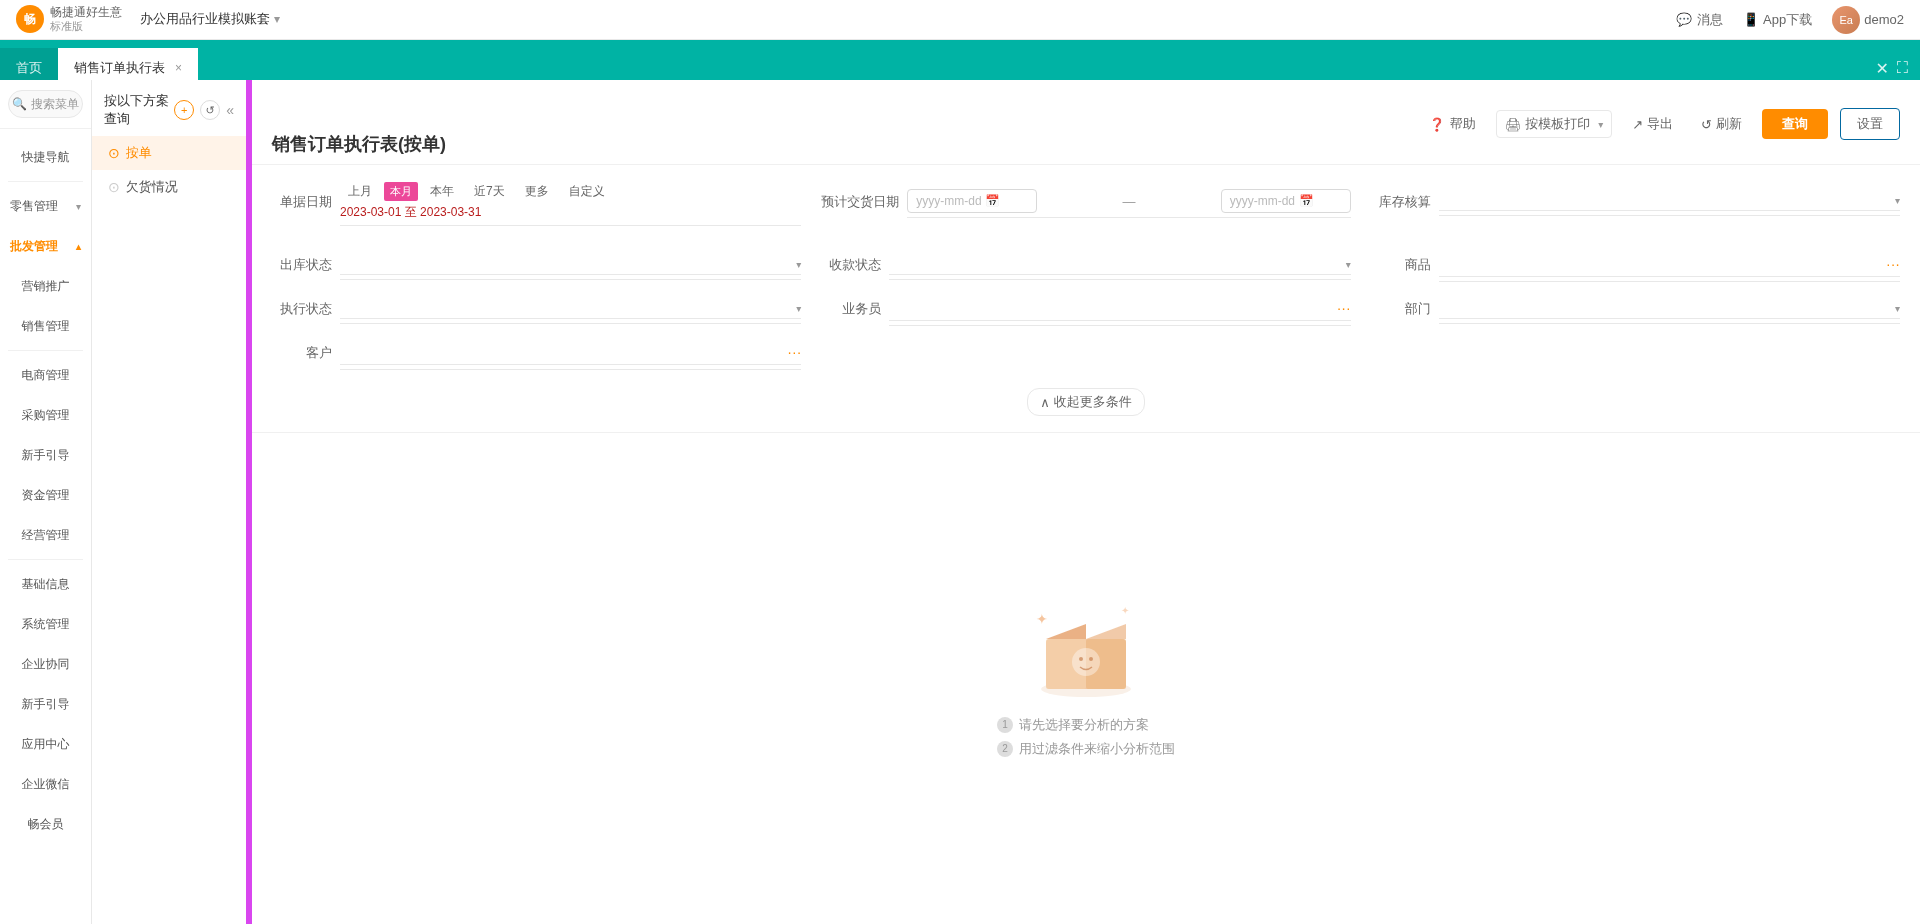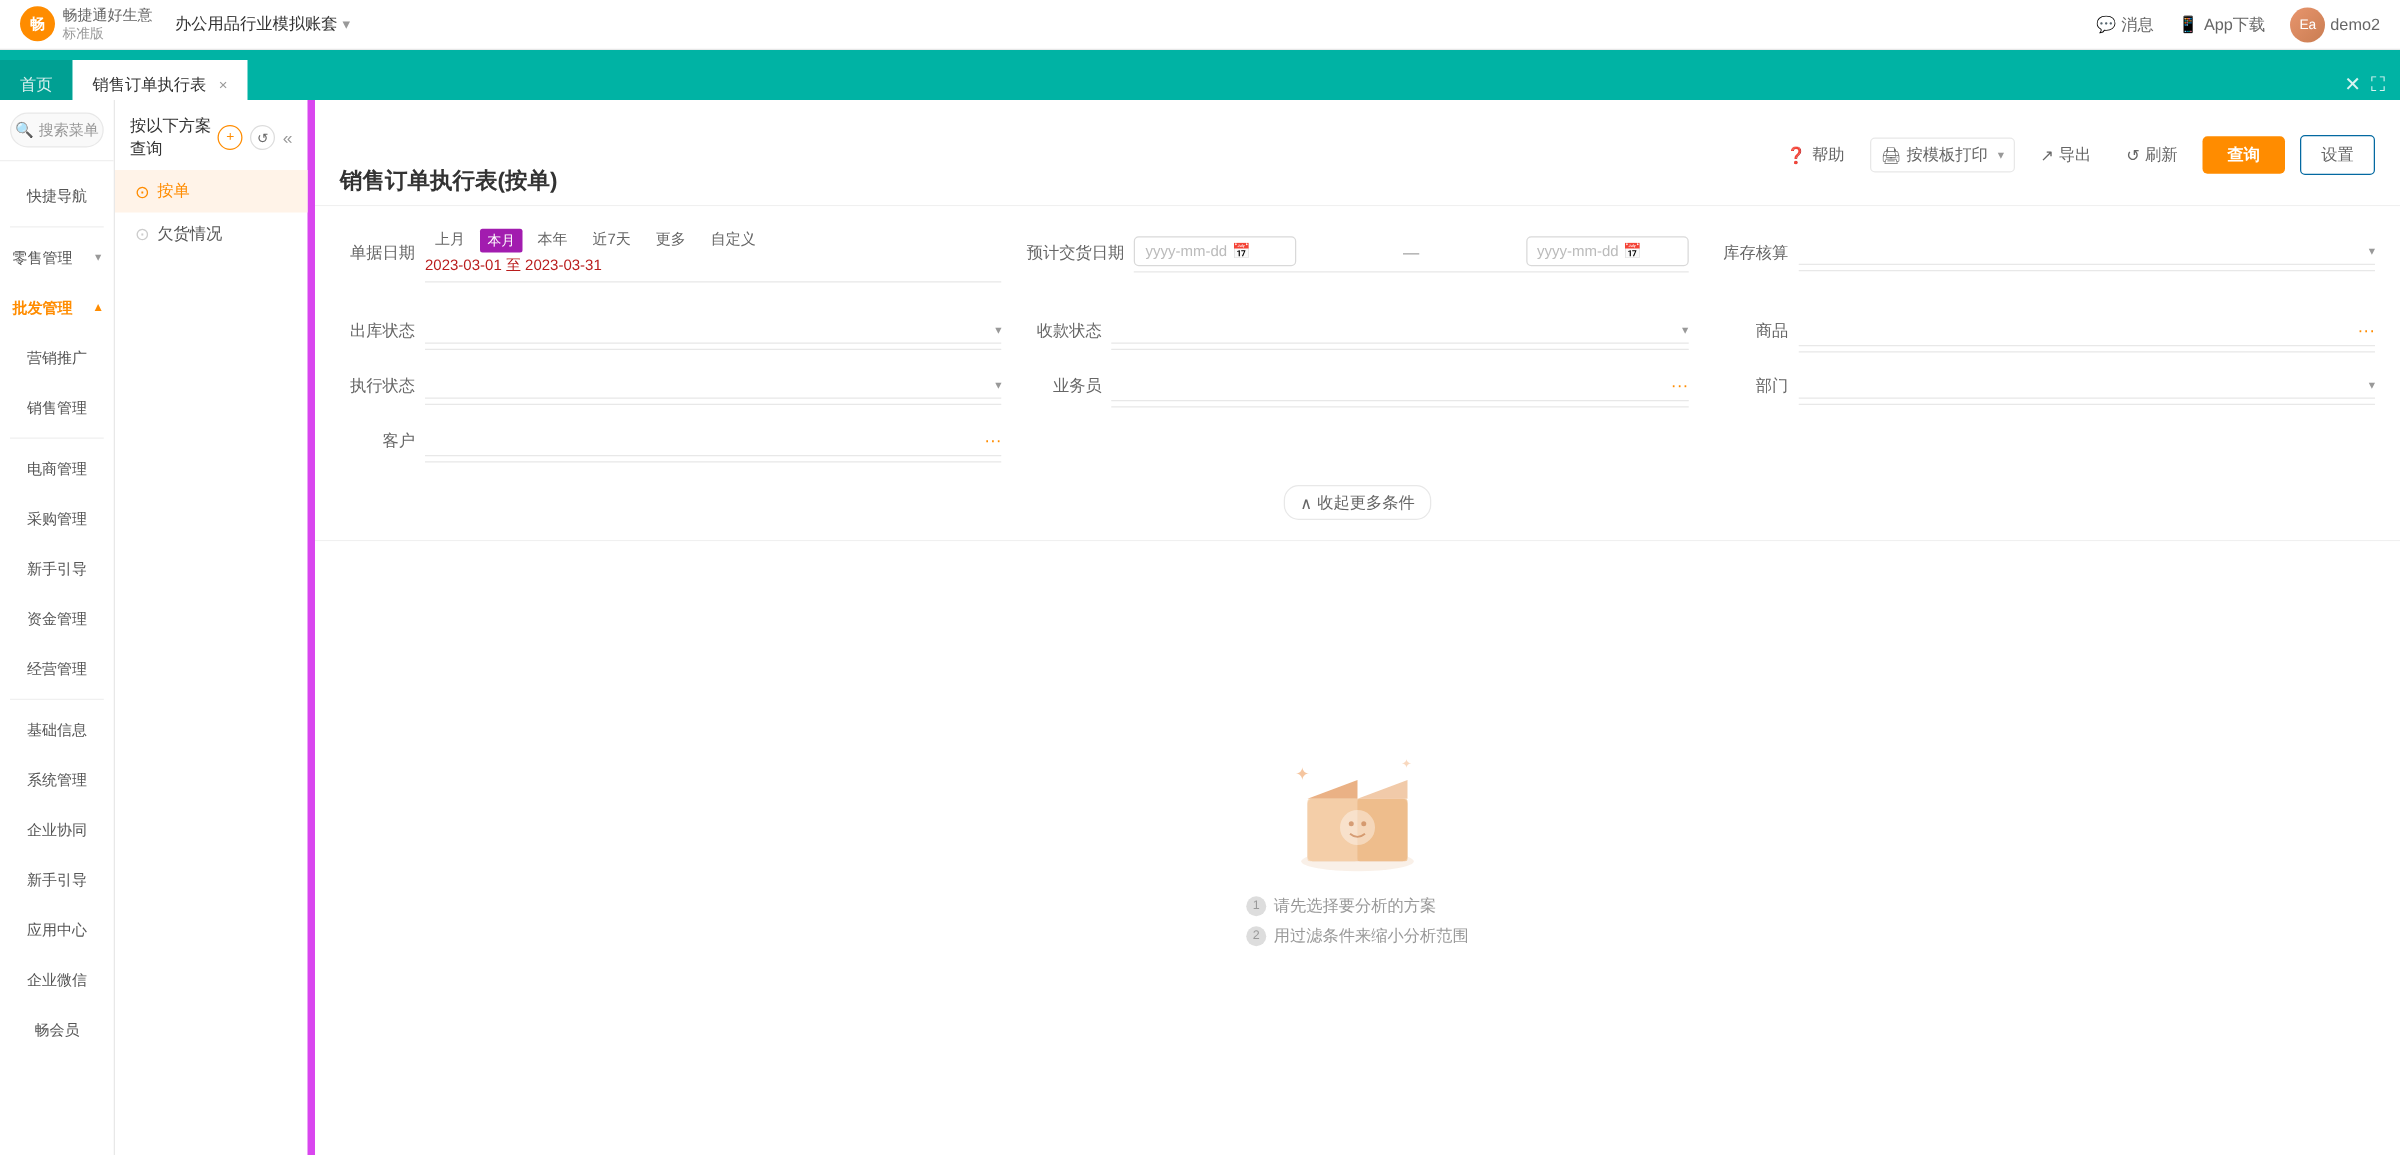--- a/index.html
+++ b/index.html
@@ -485,23 +485,23 @@
           </div>
         </div>
 
         <div class="filter-area">
 
           <div style="display:grid; grid-template-columns: 1fr 1fr 1fr; gap: 10px 20px; margin-bottom: 22px;">
 
             <div class="filter-grid-item">
               <span class="fgi-label">单据日期</span>
               <div class="fgi-control" style="flex-direction: column; align-items: flex-start; gap: 2px;">
-                <div style="display:flex; align-items:flex-end; gap:4px;">
+                <div style="display:flex; align-items:center; gap:4px;">
                   <span class="date-tab">上月</span>
-                  <span class="date-tab active" style="background:#a21caf; color:#fff; padding: 2px 6px; border-radius:2px; font-size:11px;">本月</span>
+                  <span class="date-tab active" style="background:#ec4899; color:#fff; padding: 2px 6px; border-radius:2px; font-size:11px;">本月</span>
                   <span class="date-tab">本年</span>
                   <span class="date-tab">近7天</span>
                   <span class="date-tab">更多</span>
                   <span class="date-tab">自定义</span>
                 </div>
                 <span class="date-range-text">2023-03-01 至 2023-03-31</span>
               </div>
             </div>
 
             <div class="filter-grid-item">

